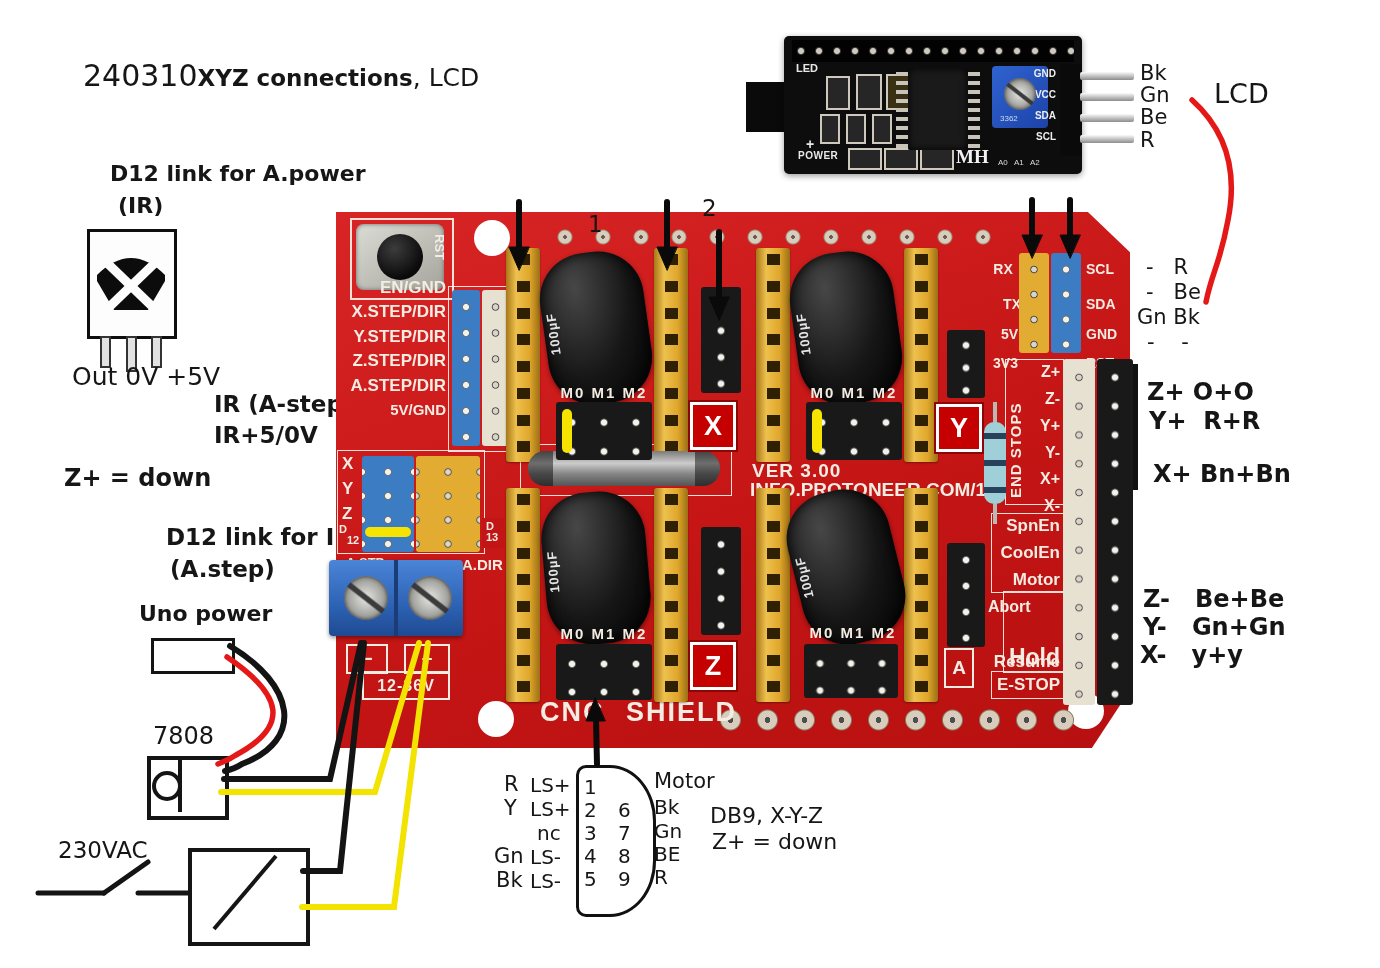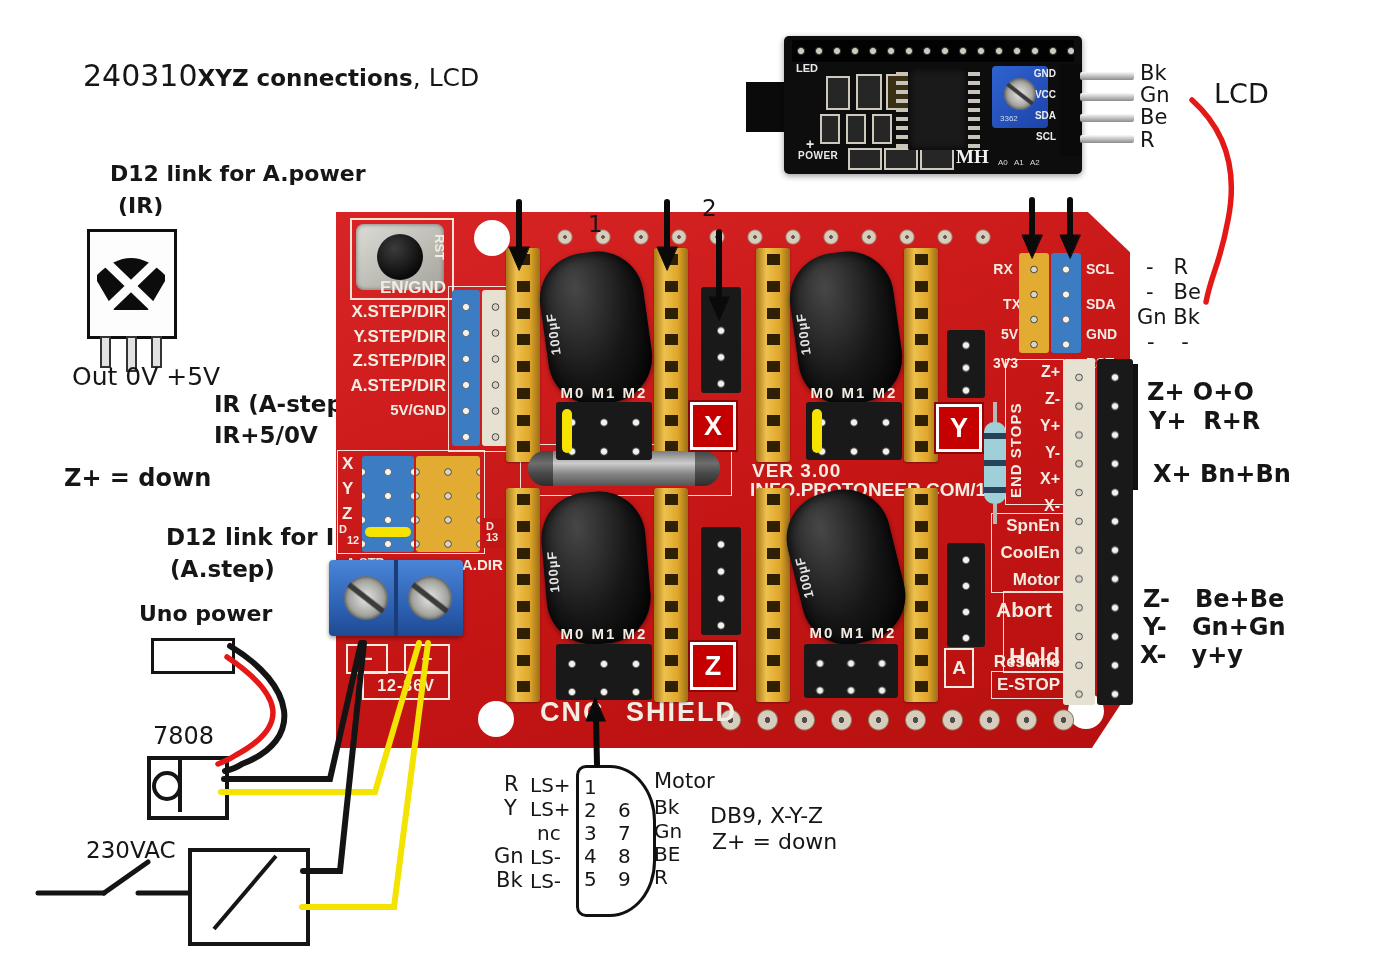--- a/index.html
+++ b/index.html
@@ -54,21 +54,21 @@
   <div class="t hw b" style="left:64px;top:466px;font-size:24px;">Z+ = down</div>
   <div class="t hw b" style="left:166px;top:525px;font-size:23px;">D12 link for IR</div>
   <div class="t hw b" style="left:170px;top:557px;font-size:23px;">(A.step)</div>
 
   <div class="t hw b" style="left:139px;top:602px;font-size:22px;">Uno power</div>
   <div style="position:absolute;left:151px;top:638px;width:78px;height:30px;background:#fff;border:3px solid #141414;"></div>
   <div class="t hw" style="left:153px;top:724px;font-size:24px;">7808</div>
   <div style="position:absolute;left:147px;top:756px;width:74px;height:56px;background:#fff;border:4px solid #141414;"></div>
   <div style="position:absolute;left:178px;top:756px;width:4px;height:56px;background:#141414;"></div>
   <div style="position:absolute;left:152px;top:771px;width:22px;height:22px;border:4px solid #141414;border-radius:50%;background:#fff;"></div>
-  <div class="t hw" style="left:58px;top:838px;font-size:23px;margin-left:28px;">230VAC</div>
+  <div class="t hw" style="left:58px;top:838px;font-size:23px;">230VAC</div>
   <div style="position:absolute;left:188px;top:848px;width:114px;height:90px;background:#fff;border:4px solid #151515;"></div>
 
   <div style="position:absolute;left:336px;top:212px;width:794px;height:536px;z-index:5;
        clip-path:polygon(0 0,94.7% 0,100% 7.5%,100% 89.2%,95.2% 100%,0 100%);
        background:linear-gradient(160deg,#d82424,#c51515 55%,#b71010);"></div>
 
   <div class="outline" style="left:350px;top:218px;width:100px;height:78px;z-index:6;"></div>
   <div style="position:absolute;left:356px;top:224px;width:88px;height:66px;z-index:6;border-radius:8px;background:linear-gradient(145deg,#dcdcd6,#a4a49c);box-shadow:inset 0 0 4px #666;"></div>
   <div style="position:absolute;left:377px;top:234px;width:46px;height:46px;z-index:7;border-radius:50%;background:radial-gradient(circle at 38% 32%,#3c3c3c,#0a0a0a 70%);"></div>
   <div class="sk" style="left:433px;top:234px;height:58px;font-size:13px;writing-mode:vertical-rl;z-index:7;">RST</div>
@@ -182,21 +182,21 @@
   <div class="sk" style="left:1026px;top:498px;width:34px;text-align:right;font-size:16px;z-index:7;">X-</div>
   <div class="pincol c-white dotsD" style="left:1063px;top:359px;width:32px;height:346px;background-size:100% 28.8px;background-repeat:repeat-y;z-index:7;"></div>
   <div class="pincol c-black dots" style="left:1097px;top:359px;width:36px;height:346px;background-size:100% 28.8px;background-repeat:repeat-y;z-index:7;"></div>
 
   <div class="outline" style="left:991px;top:513px;width:74px;height:78px;border-width:1px;z-index:6;"></div>
   <div class="outline" style="left:1003px;top:591px;width:61px;height:80px;border-width:1px;z-index:6;"></div>
   <div class="outline" style="left:991px;top:671px;width:74px;height:26px;border-width:1px;z-index:6;"></div>
   <div class="sk" style="left:988px;top:517px;width:72px;text-align:right;font-size:17px;z-index:7;">SpnEn</div>
   <div class="sk" style="left:988px;top:544px;width:72px;text-align:right;font-size:17px;z-index:7;">CoolEn</div>
   <div class="sk" style="left:988px;top:571px;width:72px;text-align:right;font-size:17px;z-index:7;">Motor</div>
-  <div class="sk" style="left:988px;top:599px;width:72px;text-align:center;font-size:21px;z-index:7;">Abort</div>
+  <div class="sk" style="left:988px;top:599px;width:72px;text-align:left;font-size:16px;z-index:7;">Abort</div>
   <div class="sk" style="left:988px;top:610px;width:72px;text-align:right;font-size:23px;z-index:7;margin-top:36px;">Hold</div>
   <div class="sk" style="left:988px;top:653px;width:72px;text-align:right;font-size:17px;z-index:7;">Resume</div>
   <div class="sk" style="left:988px;top:676px;width:72px;text-align:right;font-size:17px;z-index:7;">E-STOP</div>
 
   <div class="sk" style="left:540px;top:699px;font-size:27px;letter-spacing:2px;word-spacing:12px;z-index:6;">CNC SHIELD</div>
 
   <div class="mark" style="left:365px;top:527px;width:46px;height:10px;"></div>
   <div class="mark" style="left:562px;top:409px;width:10px;height:44px;"></div>
   <div class="mark" style="left:812px;top:409px;width:10px;height:44px;"></div>
 

